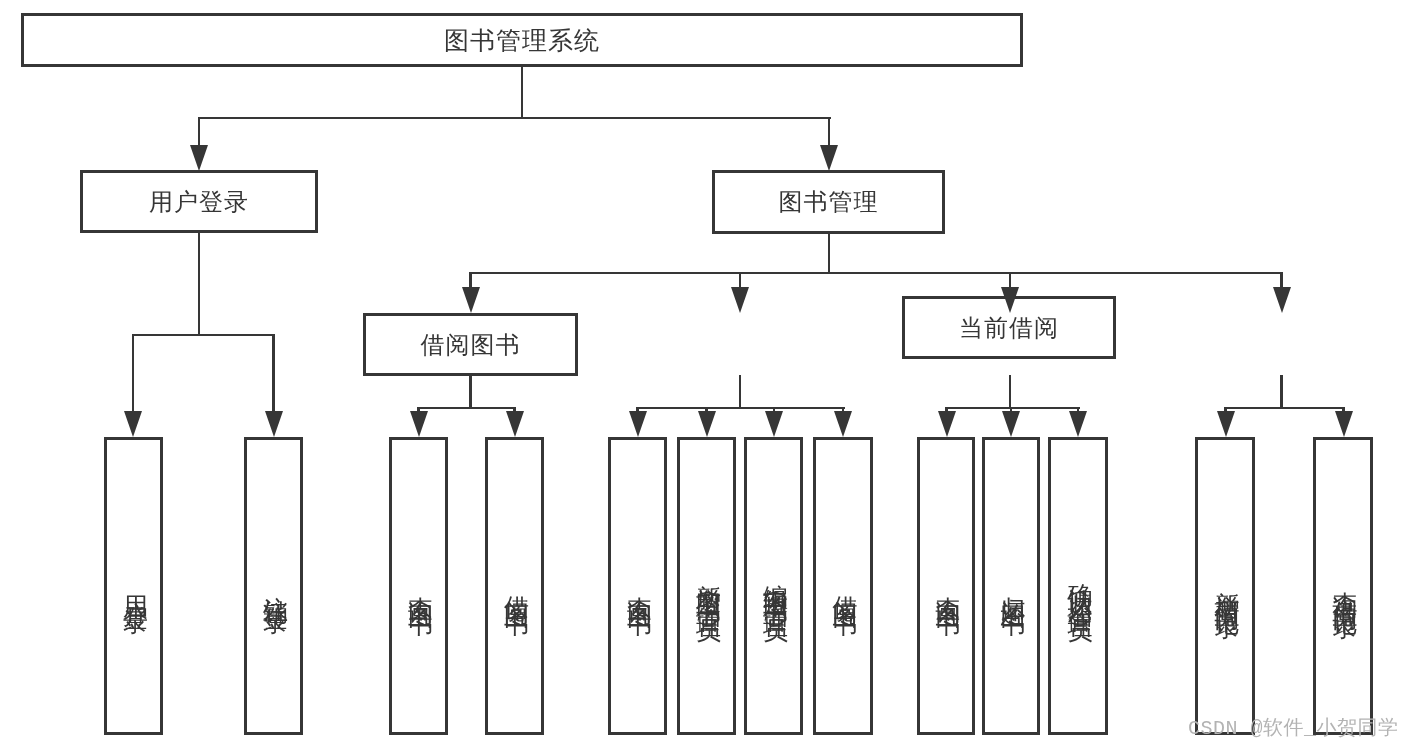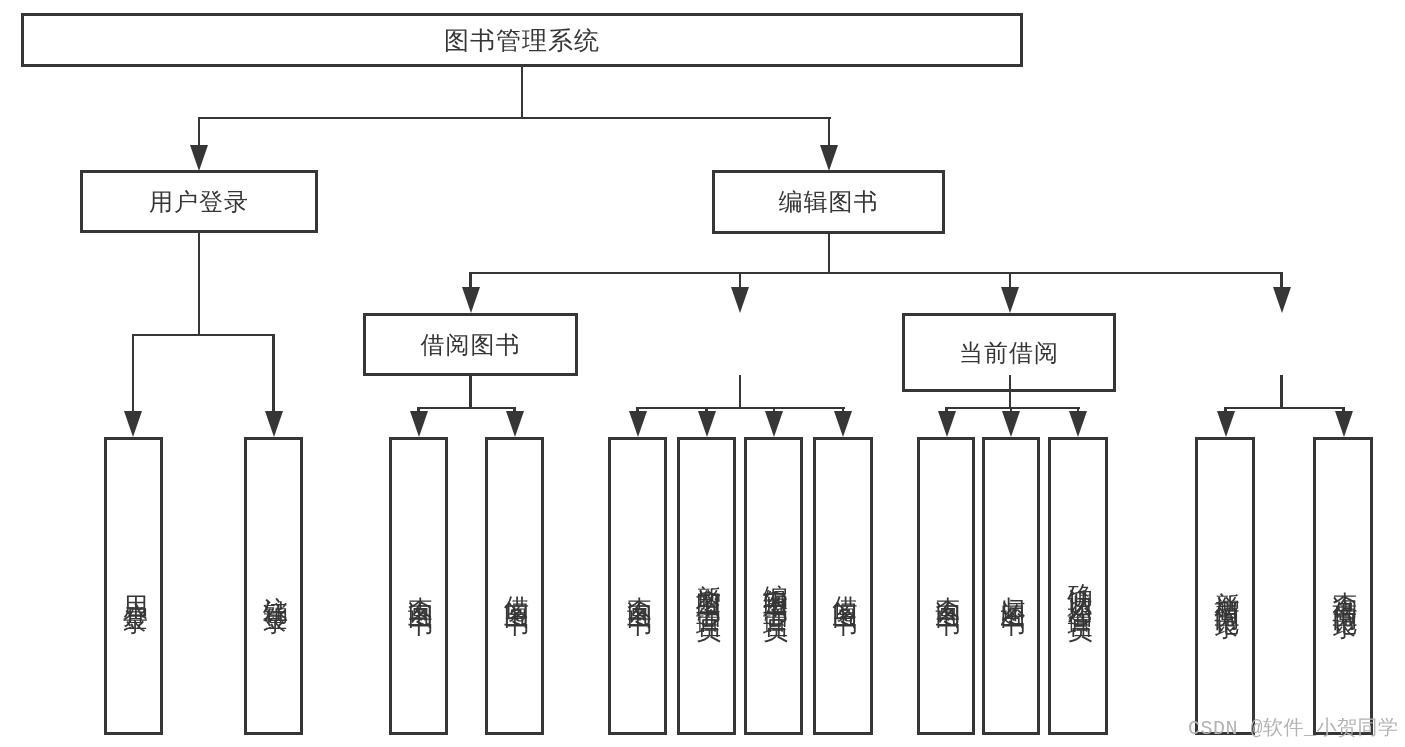--- a/index.html
+++ b/index.html
@@ -31,24 +31,24 @@
 </style>
 </head>
 <body>
 
 <div class="canvas">
 
   <div class="box hbox rootbox" style="left:21px;top:13px;width:1002px;height:54px">图书管理系统</div>
 
   <div class="box hbox" style="left:80px;top:170px;width:238px;height:63px">用户登录</div>
 
-  <div class="box hbox" style="left:712px;top:170px;width:233px;height:64px">编辑图书</div>
+  <div class="box hbox" style="left:712px;top:170px;width:233px;height:64px">图书管理</div>
 
   <div class="box hbox" style="left:363px;top:313px;width:215px;height:63px">借阅图书</div>
-  <div class="box hbox" style="left:902px;top:313px;width:214px;height:79px">当前借阅</div>
+  <div class="box hbox" style="left:902px;top:296px;width:214px;height:63px">当前借阅</div>
 
   <div class="box vbox" style="left:104px;top:437px;width:59px;height:298px">
       <span>用户登录</span>
     </div>
   <div class="box vbox" style="left:244px;top:437px;width:59px;height:298px">
       <span>注销登录</span>
     </div>
 
   <div class="box vbox" style="left:389px;top:437px;width:59px;height:298px">
       <span>查询图书</span>

